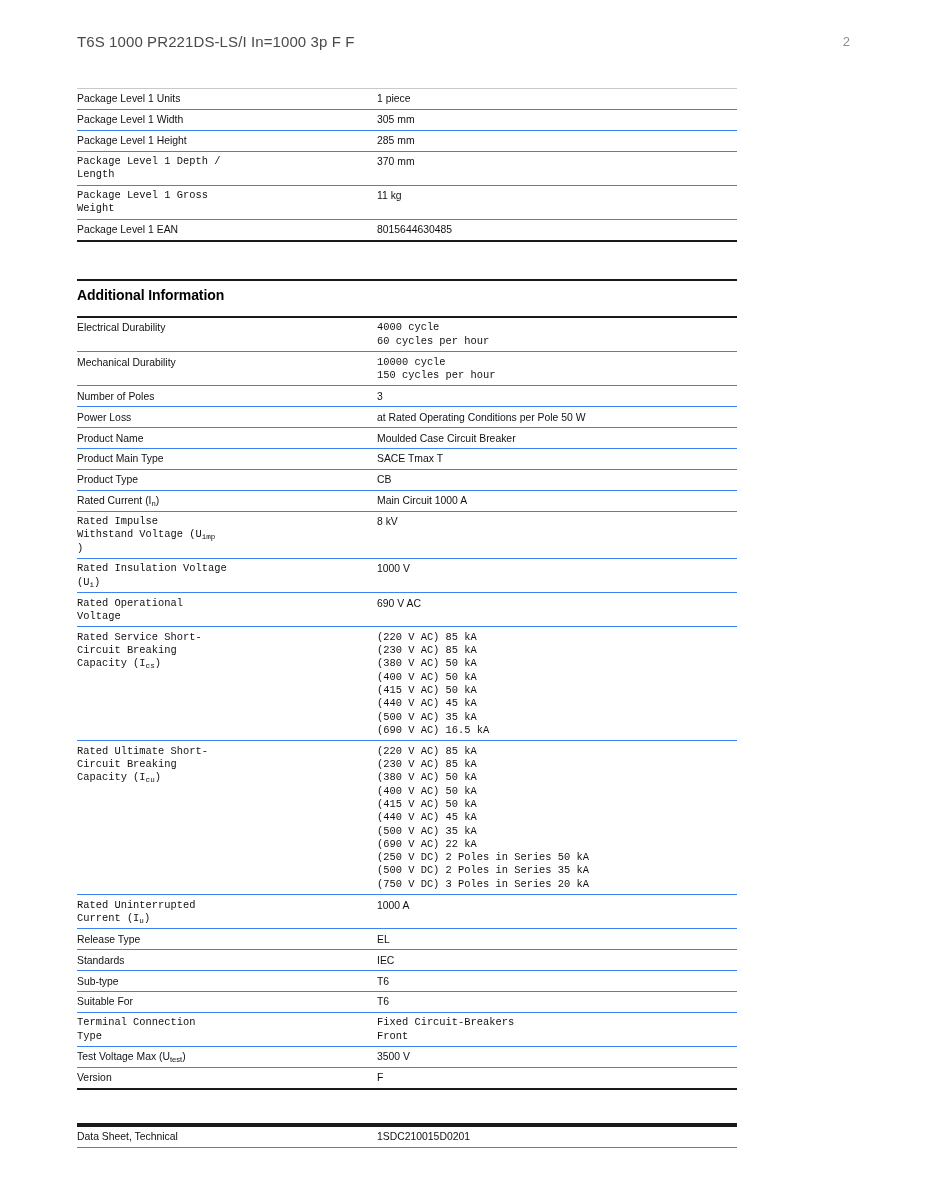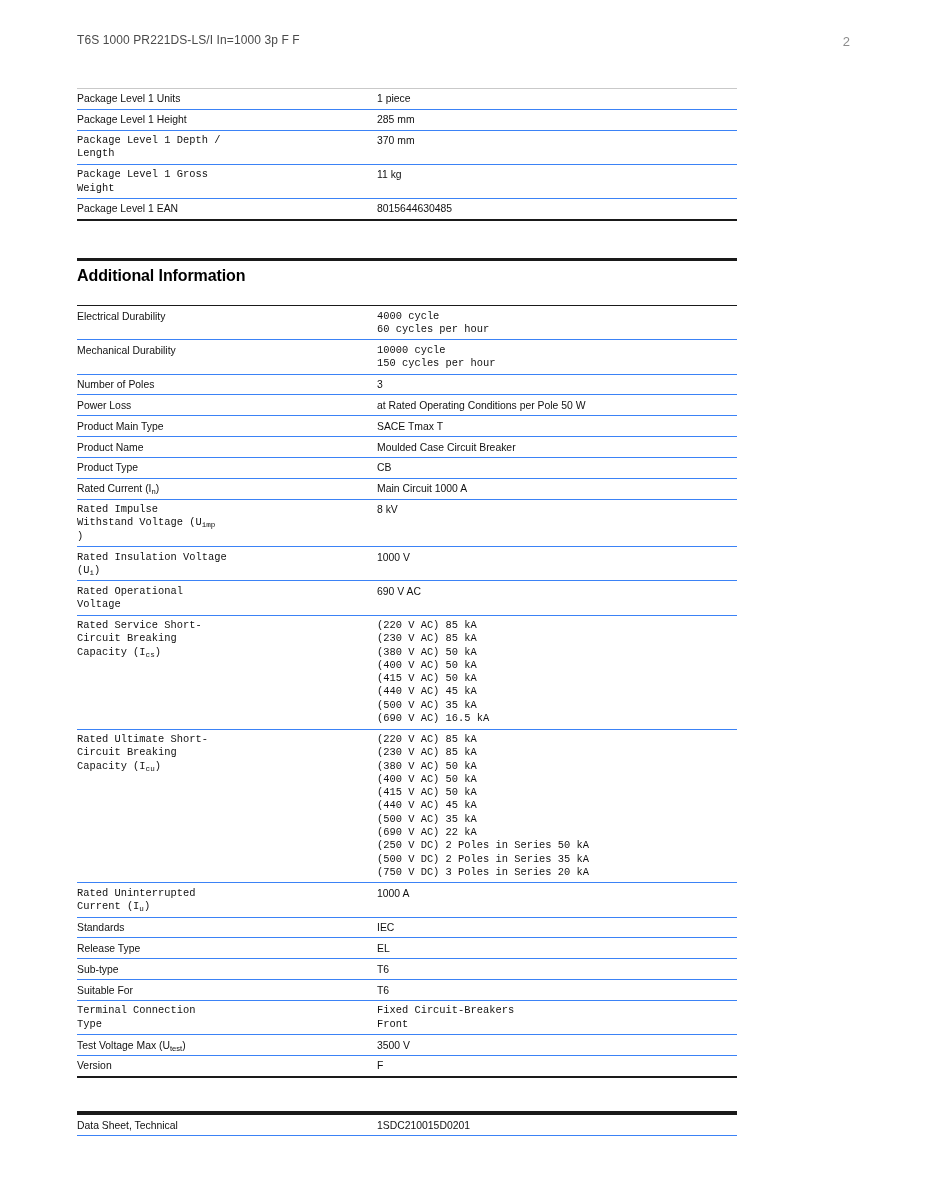--- a/index.html
+++ b/index.html
@@ -27,21 +27,21 @@
   .running-head {
     position: absolute;
     left: 77px;
     top: 33px;
     width: 773px;
     height: 22px;
   }
   .doc-title {
     position: absolute;
     left: 0; top: 0;
-    font-size: 12px;
+    font-size: 15px;
     color: #4a4a4a;
     letter-spacing: 0.1px;
     white-space: nowrap;
   }
   .page-number {
     position: absolute;
     right: 0; top: 1px;
     font-size: 13px;
     color: #8c8c8c;
   }
@@ -95,24 +95,24 @@
     height: 2.6px;
     background: #1a1a1a;
     width: 660px;
   }
   .rule-medium {
     height: 1.6px;
     background: #1a1a1a;
     width: 660px;
   }
   .section-title {
-    font-size: 16px;
+    font-size: 14px;
     font-weight: bold;
     color: #000000;
-    padding: 6px 0 20px 0;
+    padding: 6px 0 13px 0;
     letter-spacing: -0.1px;
   }
 
   .gap-lg { height: 37px; }
   .gap-md { height: 33px; }
 </style>
 </head>
 <body>
 
 <div class="page">
@@ -122,20 +122,24 @@
     <div class="page-number">2</div>
   </div>
 
   <div class="sheet">
 
     <table class="spec">
       <tbody>
         <tr class="first-row">
           <td class="k">Package Level 1 Units</td>
           <td class="v">1 piece</td>
+        </tr>
+        <tr>
+          <td class="k">Package Level 1 Width</td>
+          <td class="v">305 mm</td>
         </tr>
         <tr>
           <td class="k">Package Level 1 Height</td>
           <td class="v">285 mm</td>
         </tr>
         <tr>
           <td class="k">
             <span class="vline">Package Level 1 Depth /</span>
             <span class="vline">Length</span>
           </td>
@@ -185,27 +189,27 @@
             <td class="k">Number of Poles</td>
             <td class="v">3</td>
           </tr>
 
           <tr>
             <td class="k">Power Loss</td>
             <td class="v">at Rated Operating Conditions per Pole 50 W</td>
           </tr>
 
           <tr>
+            <td class="k">Product Name</td>
+            <td class="v">Moulded Case Circuit Breaker</td>
+          </tr>
+
+          <tr>
             <td class="k">Product Main Type</td>
             <td class="v">SACE Tmax T</td>
-          </tr>
-
-          <tr>
-            <td class="k">Product Name</td>
-            <td class="v">Moulded Case Circuit Breaker</td>
           </tr>
 
           <tr>
             <td class="k">Product Type</td>
             <td class="v">CB</td>
           </tr>
 
           <tr>
             <td class="k"><span>Rated Current (I</span><sub>n</sub><span>)</span></td>
             <td class="v">Main Circuit 1000 A</td>
@@ -277,27 +281,27 @@
 
           <tr>
             <td class="k">
               <span class="vline">Rated Uninterrupted</span>
               <span class="vline"><span>Current (I</span><sub>u</sub><span>)</span></span>
             </td>
             <td class="v">1000 A</td>
           </tr>
 
           <tr>
+            <td class="k">Release Type</td>
+            <td class="v">EL</td>
+          </tr>
+
+          <tr>
             <td class="k">Standards</td>
             <td class="v">IEC</td>
-          </tr>
-
-          <tr>
-            <td class="k">Release Type</td>
-            <td class="v">EL</td>
           </tr>
 
           <tr>
             <td class="k">Sub-type</td>
             <td class="v">T6</td>
           </tr>
 
           <tr>
             <td class="k">Suitable For</td>
             <td class="v">T6</td>

